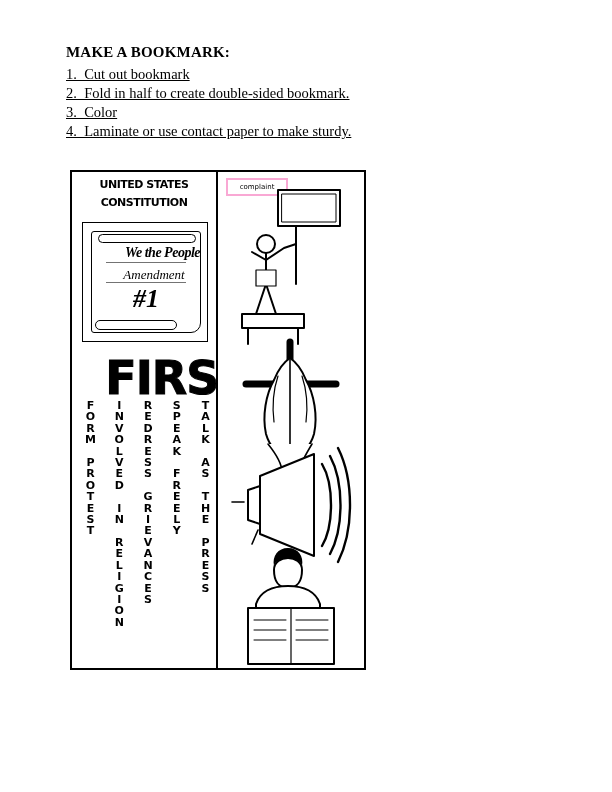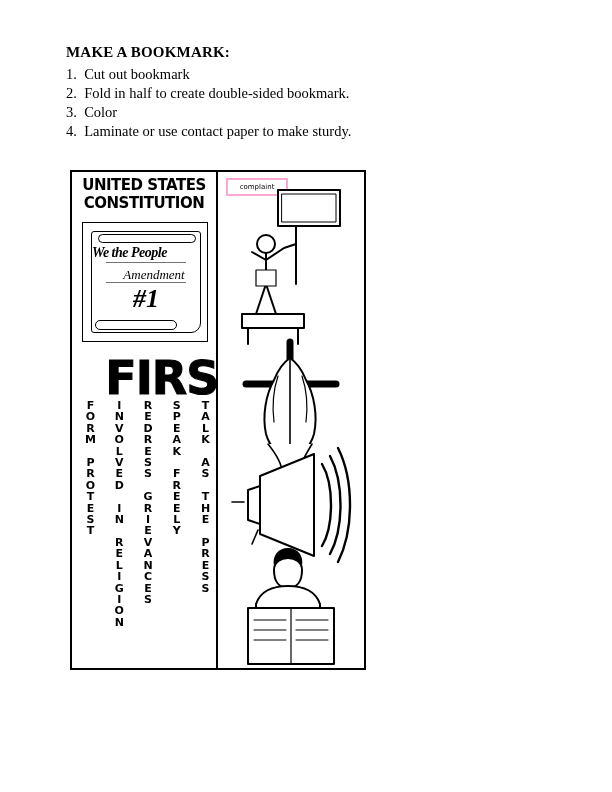--- a/index.html
+++ b/index.html
@@ -39,20 +39,21 @@
   .instr-list {
     margin: 0;
     padding: 0;
     list-style: none;
   }
   .instr-list li {
     font-size: 14.5px;
     line-height: 19px;
     white-space: pre;
     font-family: "Liberation Serif", serif;
+    text-decoration: underline;
   }
 
   
   .bookmark {
     position: absolute;
     left: 70px;
     top: 170px;
     width: 296px;
     height: 500px;
     border: 2px solid #000;
@@ -74,21 +75,21 @@
 
   
   .const-header {
     position: absolute;
     left: 4px;
     top: 4px;
     width: 136px;
     text-align: center;
     font-family: "DejaVu Sans", sans-serif;
     font-weight: bold;
-    font-size: 15px;
+    font-size: 11px;
     line-height: 18px;
     letter-spacing: -0.5px;
   }
   .scroll-box {
     position: absolute;
     left: 10px;
     top: 50px;
     width: 126px;
     height: 120px;
     border: 1.5px solid #000;
@@ -124,21 +125,21 @@
     height: 8px;
     border: 1px solid #000;
     border-radius: 6px;
     background: #fff;
   }
   .wtp {
     position: absolute;
     left: 0;
     top: 13px;
     width: 108px;
-    text-align: left;
+    text-align: right;
     font-family: "Liberation Serif", serif;
     font-weight: bold;
     font-style: italic;
     font-size: 14px;
     letter-spacing: -0.5px;
   }
   .amend {
     position: absolute;
     left: 8px;
     top: 35px;

